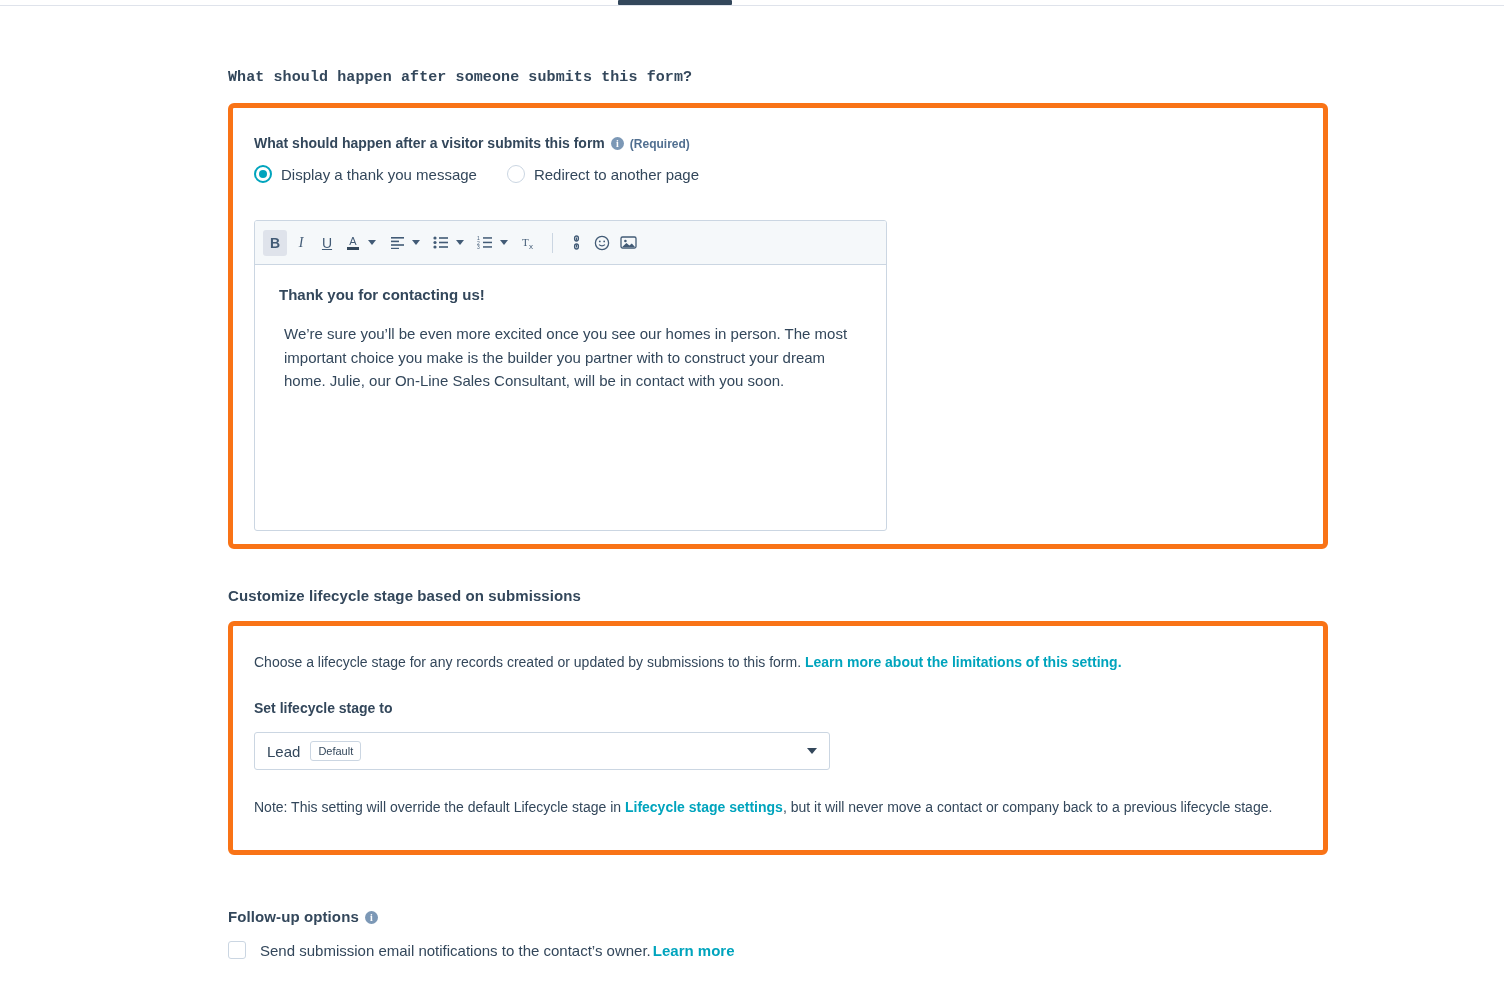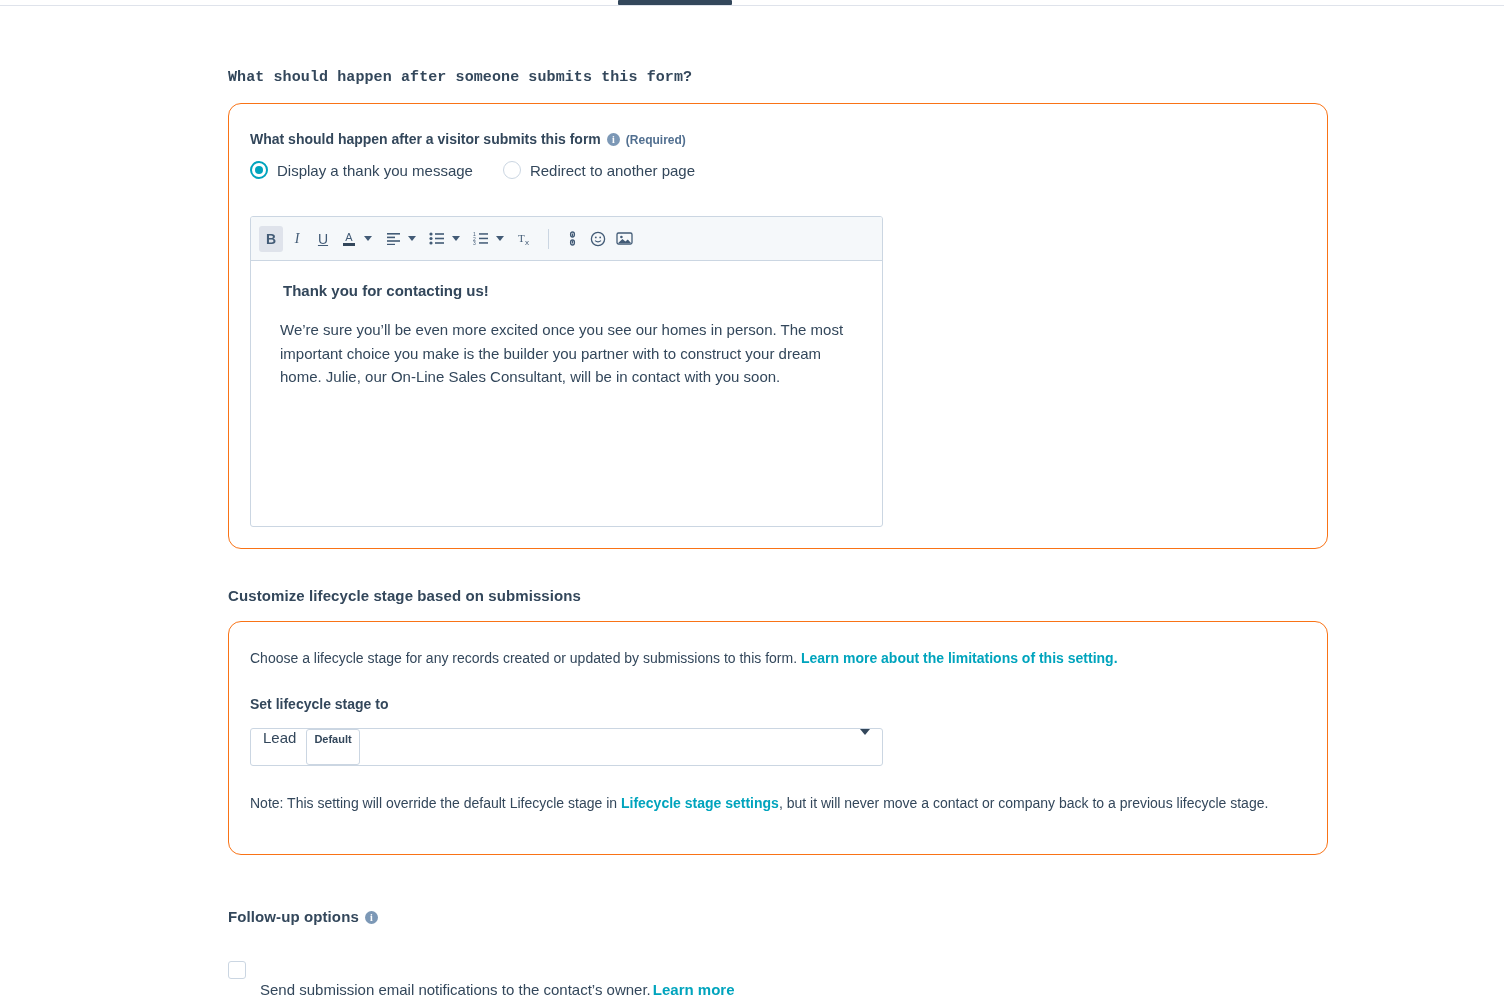--- a/index.html
+++ b/index.html
@@ -41,22 +41,22 @@
 
   .section-title {
     font-size: 15px;
     font-weight: bold;
     color: #33475b;
     margin: 0;
     letter-spacing: 0.1px;
   }
 
   .card {
-    border: 1px solid #f97316;
-    border-radius: 13px;
+    border: 5px solid #f97316;
+    border-radius: 6px;
     background: #ffffff;
   }
 
   
   .s1-title { position: absolute; top: 62px; left: 228px; font-family: Liberation Mono, monospace; }
   .s1-card {
     position: absolute;
     top: 96px; left: 228px;
     width: 1100px;
     height: 446px;
@@ -172,21 +172,21 @@
   .under { text-decoration: underline; }
   .ital { font-style: italic; font-family: "Liberation Serif", serif; }
   .bold { font-weight: bold; }
 
   .ed-body {
     padding: 18px 20px;
     font-size: 15px;
     line-height: 1.55;
     color: #33475b;
   }
-  .ed-h { font-weight: bold; font-size: 15px; margin: 0 0 16px 12px; }
+  .ed-h { font-weight: bold; font-size: 15px; margin: 0 0 16px 4px; }
   .ed-p { margin: 9px; font-size: 15px; max-width: 600px; }
 
   
   .s2-title { position: absolute; top: 580px; left: 228px; }
   .s2-card {
     position: absolute;
     top: 614px; left: 228px;
     width: 1100px;
     height: 234px;
   }
@@ -201,35 +201,36 @@
   .s2-sub {
     position: absolute;
     top: 74px; left: 21px;
     font-size: 14px;
     font-weight: bold;
     color: #33475b;
   }
   .select {
     position: absolute;
     top: 106px; left: 21px;
-    width: 633px;
+    width: 576px;
     height: 38px;
     border: 1px solid #cbd6e2;
     border-radius: 3px;
     background: #fff;
     display: flex;
+    align-items: center;
     padding: 0 12px;
     cursor: pointer;
   }
   .select-val { font-size: 15px; color: #33475b; margin-right: 10px; }
   .badge {
     border: 1px solid #cbd6e2;
     border-radius: 3px;
     font-size: 11px;
-    font-weight: bold;
+    font-weight: normal;
     color: #33475b;
     padding: 3px 7px;
     background: #fff;
   }
   .select-caret {
     margin-left: auto;
     border-left: 5px solid transparent;
     border-right: 5px solid transparent;
     border-top: 6px solid #33475b;
   }
@@ -254,21 +255,20 @@
     width: 18px; height: 18px;
     border: 1px solid #cbd6e2;
     border-radius: 3px;
     background: #fff;
     flex: none;
   }
   .cb-label {
     font-size: 15px;
     color: #33475b;
     margin-left: 14px;
-    margin-top: 40px;
   }
   .cb-label .link { margin-left: 2px; }
 
   .icon-svg { display: block; }
 </style>
 </head>
 <body>
 
 <div class="top-strip">
   <div class="tab-indicator"></div>

